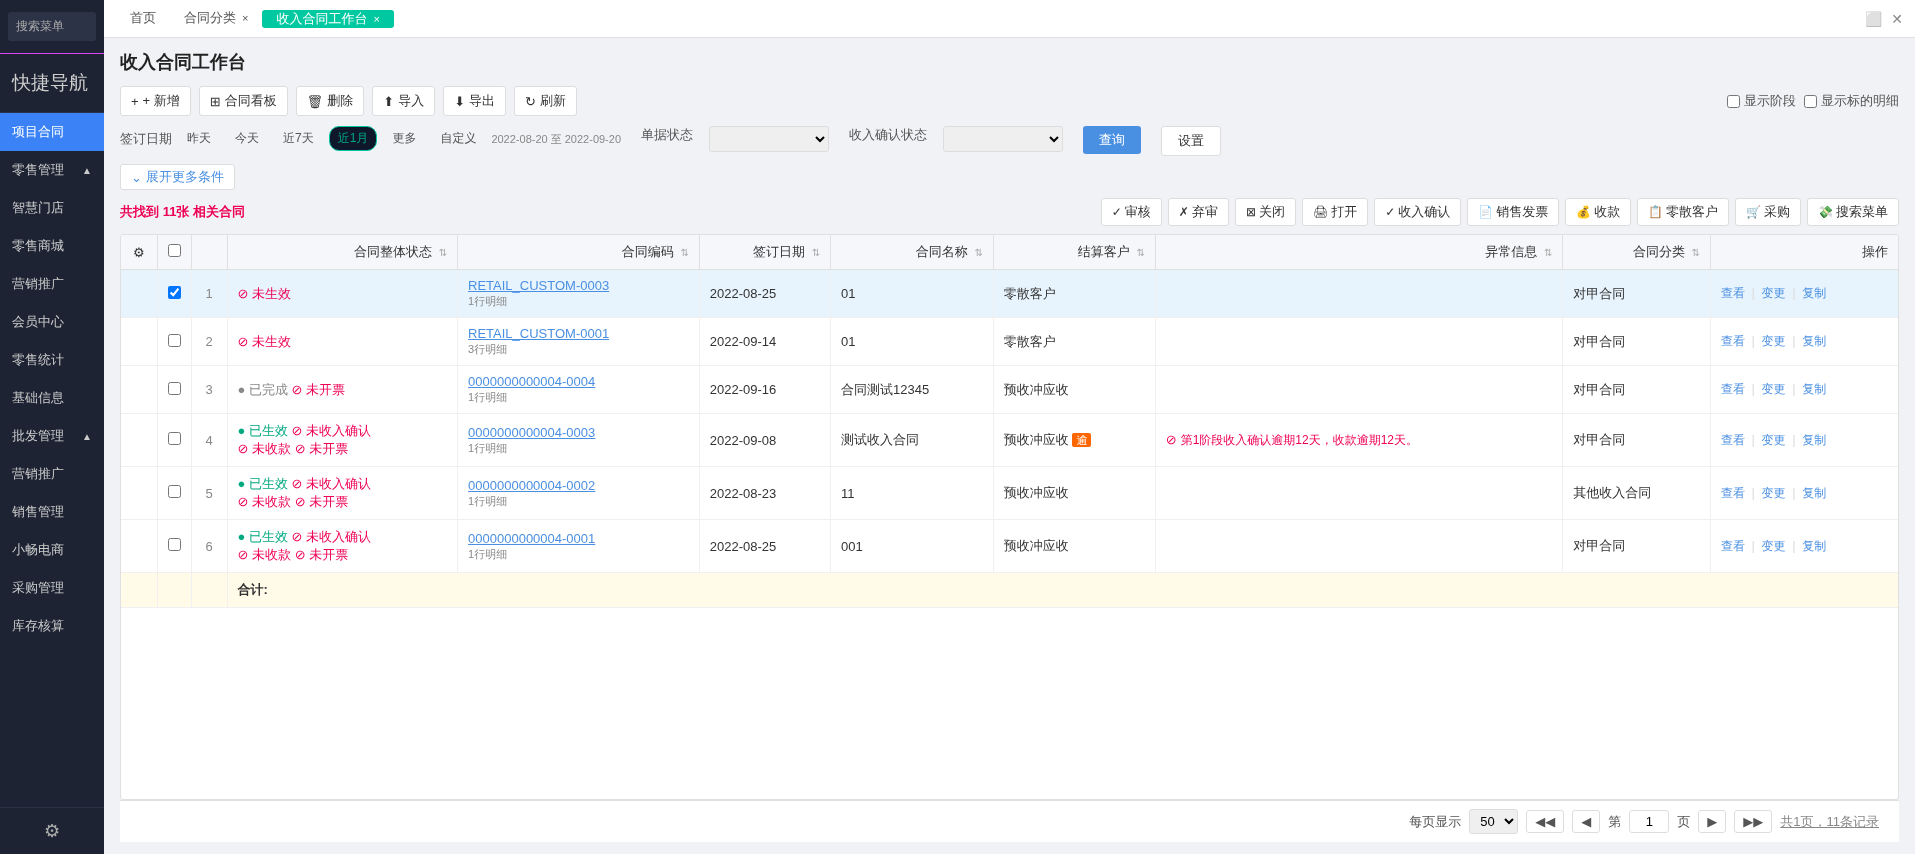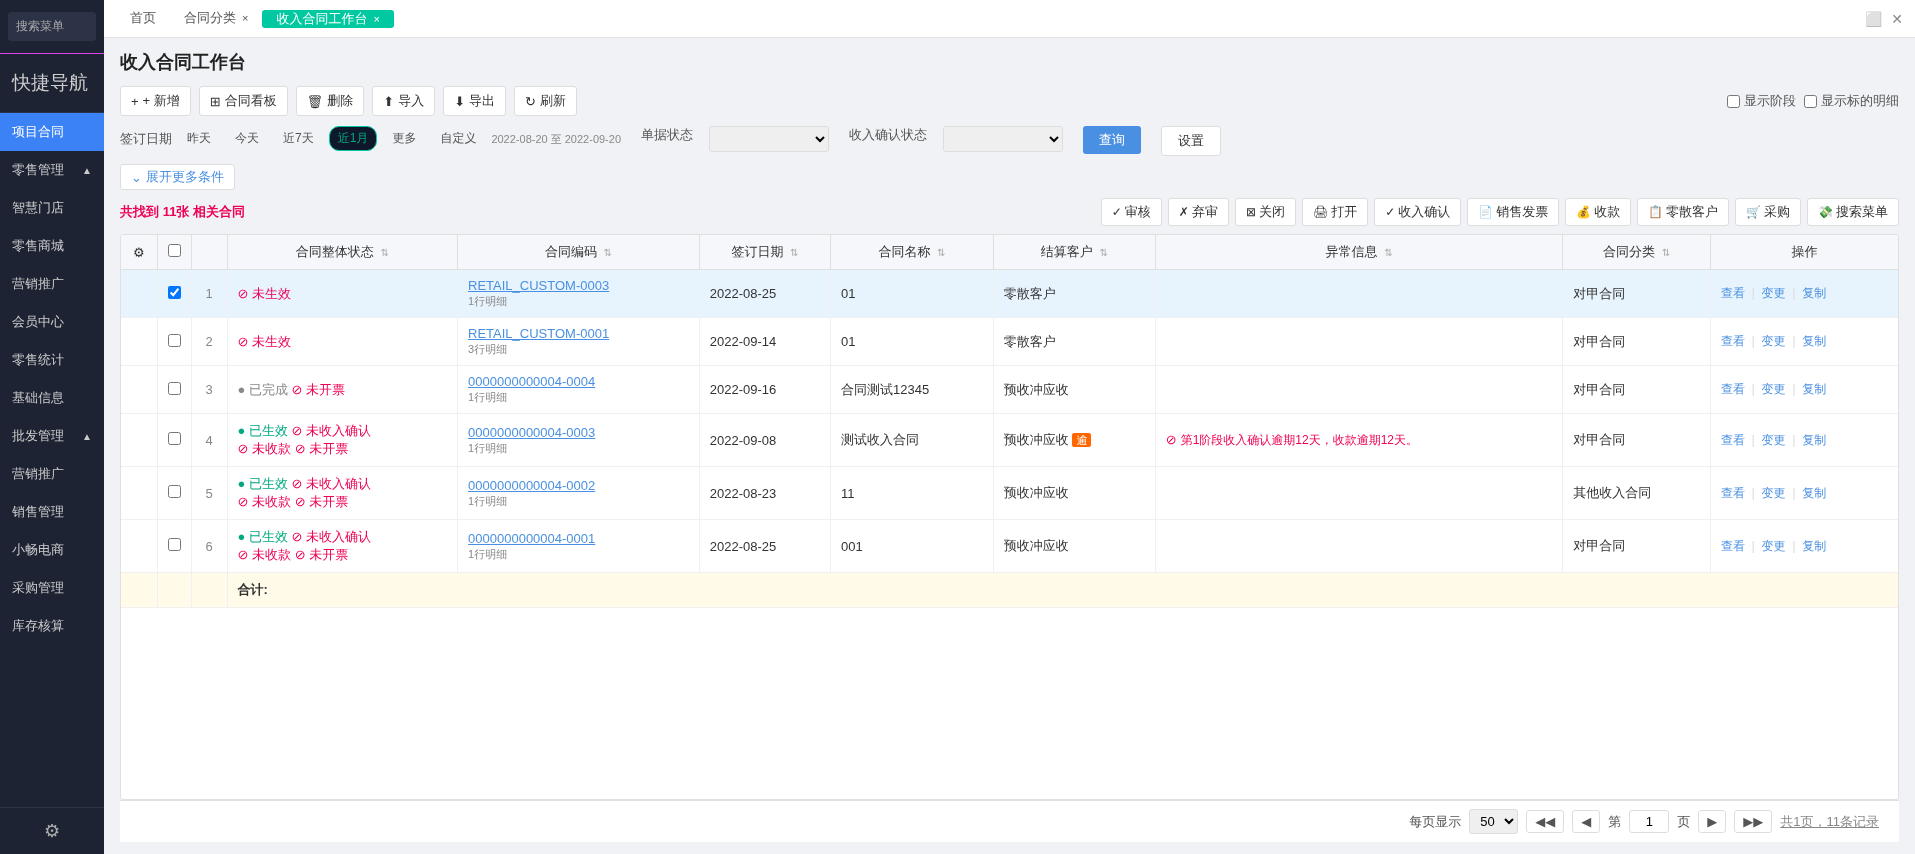--- a/index.html
+++ b/index.html
@@ -62,21 +62,21 @@
     .table-controls { display: flex; align-items: center; justify-content: space-between; margin-bottom: 8px; }
     .table-info { color: #555; font-size: 13px; }
     .table-info span { color: #e05; font-weight: bold; }
     .action-btns { display: flex; gap: 6px; flex-wrap: wrap; }
     .action-btn { display: flex; align-items: center; gap: 3px; padding: 4px 10px; border: 1px solid #ddd; background: #fff; border-radius: 3px; cursor: pointer; font-size: 12px; color: #333; white-space: nowrap; }
 
     
     .table-wrap { flex: 1; overflow: auto; border: 1px solid #e0e0e0; border-radius: 3px; background: #fff; }
     table { width: 100%; border-collapse: collapse; font-size: 12px; }
     thead tr { background: #f5f7fa; }
-    th { padding: 8px 10px; border-bottom: 1px solid #e0e0e0; border-right: 1px solid #e0e0e0; color: #333; font-weight: normal; white-space: nowrap; text-align: center; }
+    th { padding: 8px 10px; border-bottom: 1px solid #e0e0e0; border-right: 1px solid #e0e0e0; color: #333; font-weight: normal; white-space: nowrap; text-align: right; }
     th:last-child, td:last-child { border-right: none; }
     td { padding: 8px 10px; border-bottom: 1px solid #f0f0f0; border-right: 1px solid #f0f0f0; color: #333; vertical-align: middle; }
     tr.row-selected { background: #e8f4fd; }
     .sort-icon { color: #aaa; font-size: 10px; margin-left: 3px; }
     .status-invalid { color: #e05; }
     .status-effective { color: #00a880; }
     .status-complete { color: #888; text-align: center; }
     .link { color: #4a90e2; text-decoration: underline; cursor: pointer; }
     .row-detail { color: #888; font-size: 11px; }
     .op-btn { color: #4a90e2; cursor: pointer; font-size: 12px; }

